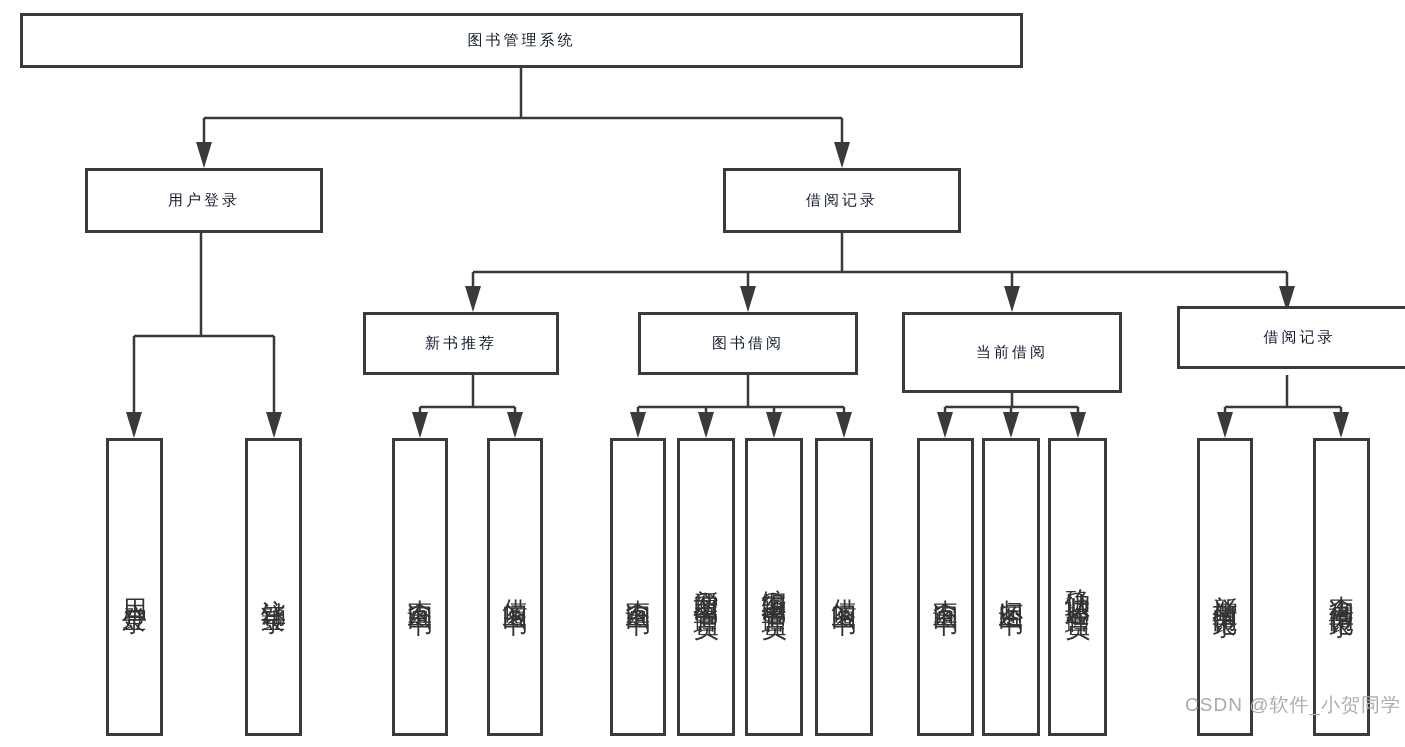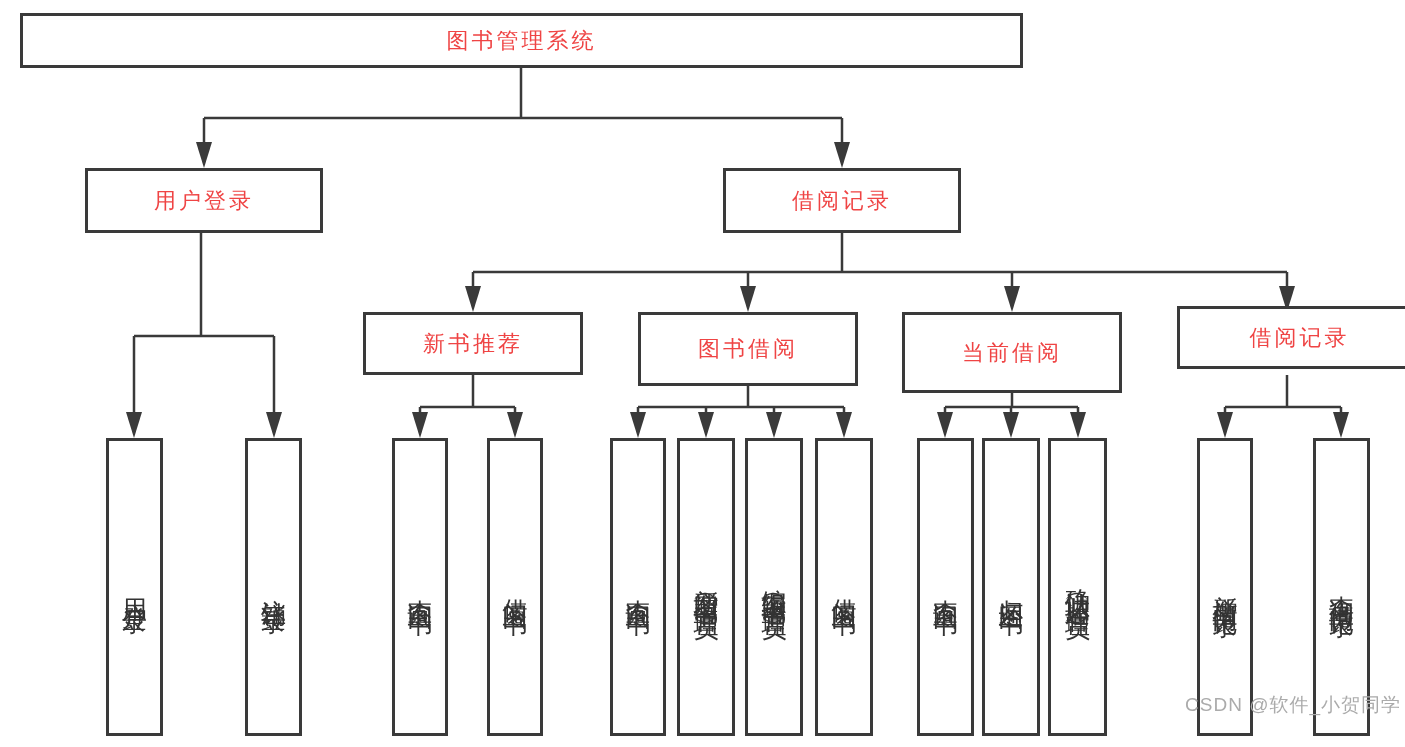--- a/index.html
+++ b/index.html
@@ -23,24 +23,24 @@
     position: absolute;
     box-sizing: border-box;
     border: 3px solid #3a3a3a;
     background: #ffffff;
     display: flex;
     align-items: center;
     justify-content: center;
     color: #333333;
   }
   .hbox .lbl {
-    font-size: 22px;
+    font-size: 15px;
     letter-spacing: 3px;
     white-space: nowrap;
-    color: #ef4444;
+    color: #0f172a;
   }
   .vbox .lbl {
     writing-mode: vertical-rl;
     text-orientation: mixed;
     font-size: 25px;
     letter-spacing: 4px;
     line-height: 1;
     color: #333333;
   }
   .watermark {
@@ -121,24 +121,24 @@
     <span class="lbl">图书管理系统</span>
   </div>
 
   <div class="box hbox" style="left:85px; top:168px; width:238px; height:65px">
     <span class="lbl">用户登录</span>
   </div>
   <div class="box hbox" style="left:723px; top:168px; width:238px; height:65px">
     <span class="lbl">借阅记录</span>
   </div>
 
-  <div class="box hbox" style="left:363px; top:312px; width:220px; height:63px">
+  <div class="box hbox" style="left:363px; top:312px; width:196px; height:63px">
     <span class="lbl">新书推荐</span>
   </div>
-  <div class="box hbox" style="left:638px; top:312px; width:220px; height:74px">
+  <div class="box hbox" style="left:638px; top:312px; width:220px; height:63px">
     <span class="lbl">图书借阅</span>
   </div>
   <div class="box hbox" style="left:902px; top:312px; width:220px; height:81px">
     <span class="lbl">当前借阅</span>
   </div>
   <div class="box hbox" style="left:1177px; top:306px; width:245px; height:63px">
     <span class="lbl">借阅记录</span>
   </div>
 
   <div class="box vbox" style="left:106px; top:438px; width:57px; height:298px">

